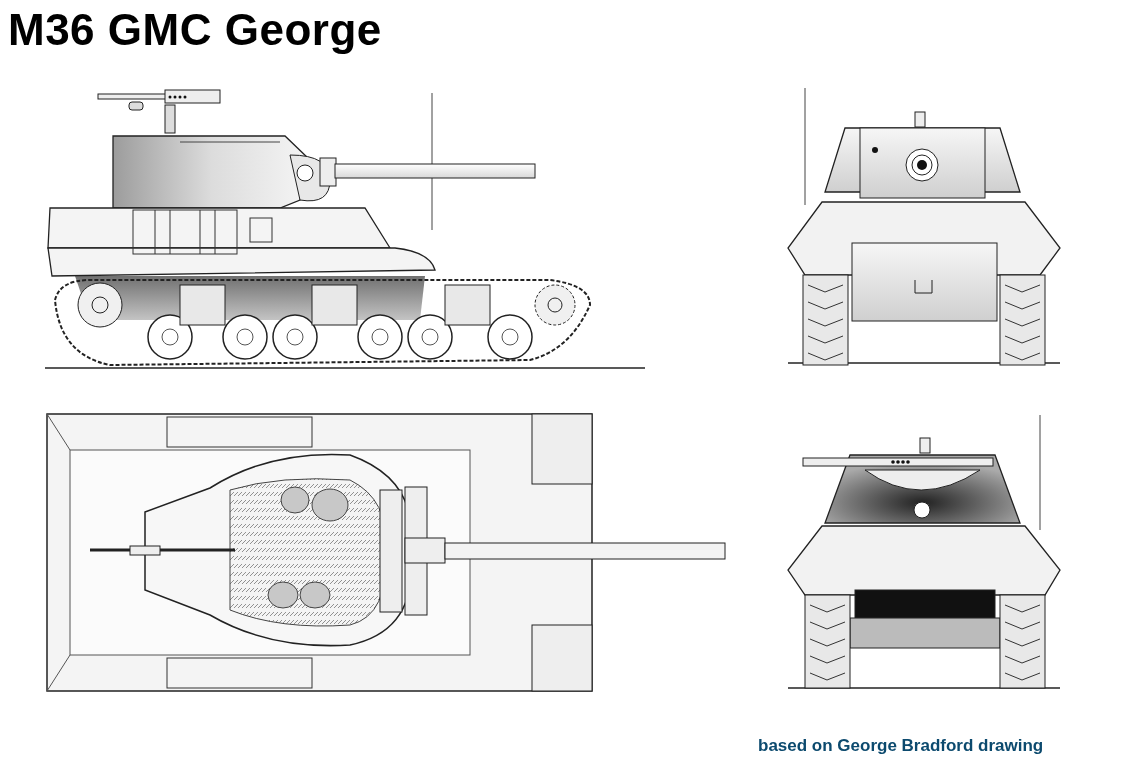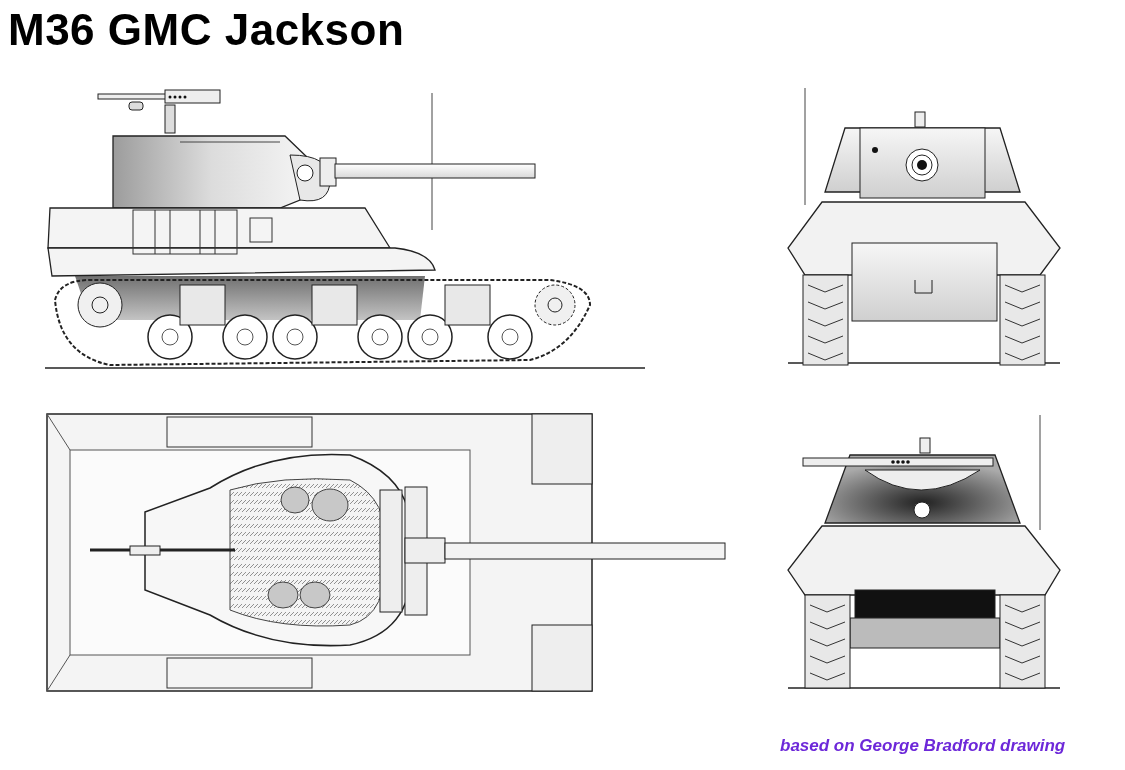--- a/index.html
+++ b/index.html
@@ -1,25 +1,25 @@
 <!DOCTYPE html>
 <html><head>
 <meta charset="utf-8">
 <style>
   html, body { margin: 0; padding: 0; background: #ffffff; }
   body { width: 1125px; height: 770px; position: relative; overflow: hidden; font-family: "Liberation Sans", sans-serif; }
   .title { position: absolute; left: 8px; top: 6px; font-size: 44px; font-weight: bold; color: #000; letter-spacing: 0.5px; line-height: 1.1; }
-  .credit { position: absolute; left: 780px; top: 736px; font-size: 17px; font-weight: bold; color: #6d28d9; font-style: italic; }
+  .credit { position: absolute; left: 758px; top: 736px; font-size: 17px; font-weight: bold; color: #0c4a6e; }
   .view { position: absolute; }
   .view svg { display: block; }
 </style>
 </head>
 <body>
 
-<div class="title">M36 GMC Jackson</div>
+<div class="title">M36 GMC George</div>
 
 <div class="view" style="left:30px; top:80px;">
 <svg width="720" height="300" viewBox="0 0 720 300">
   <defs>
     <linearGradient id="turretG" x1="0" y1="0" x2="1" y2="0">
       <stop offset="0" stop-color="#9c9c9c"></stop>
           <stop offset="0.5" stop-color="#dcdcdc"></stop>
           <stop offset="1" stop-color="#f5f5f5"></stop>
     </linearGradient>
     <linearGradient id="barrelG" x1="0" y1="0" x2="0" y2="1">

